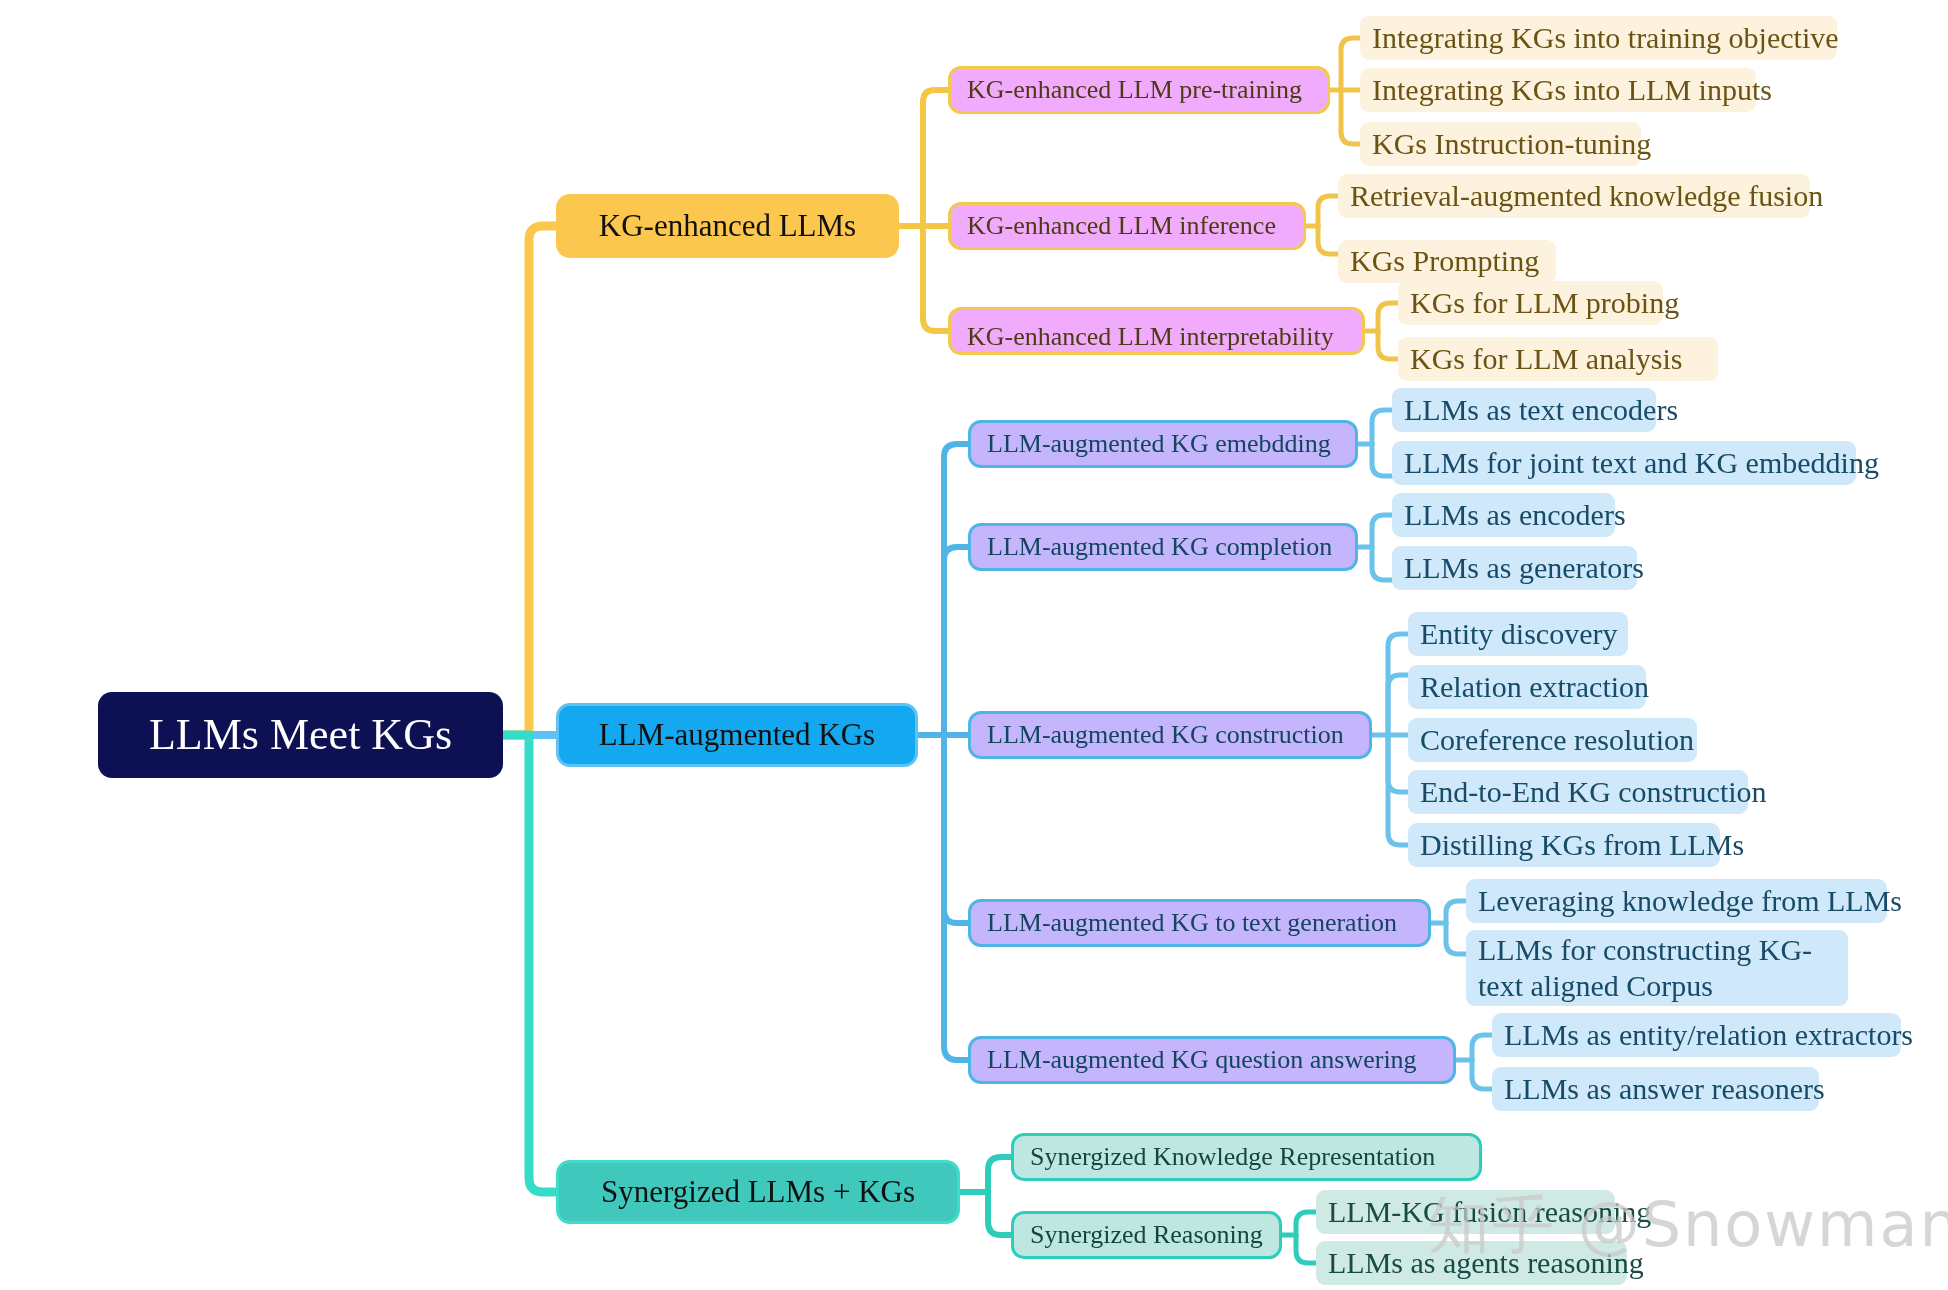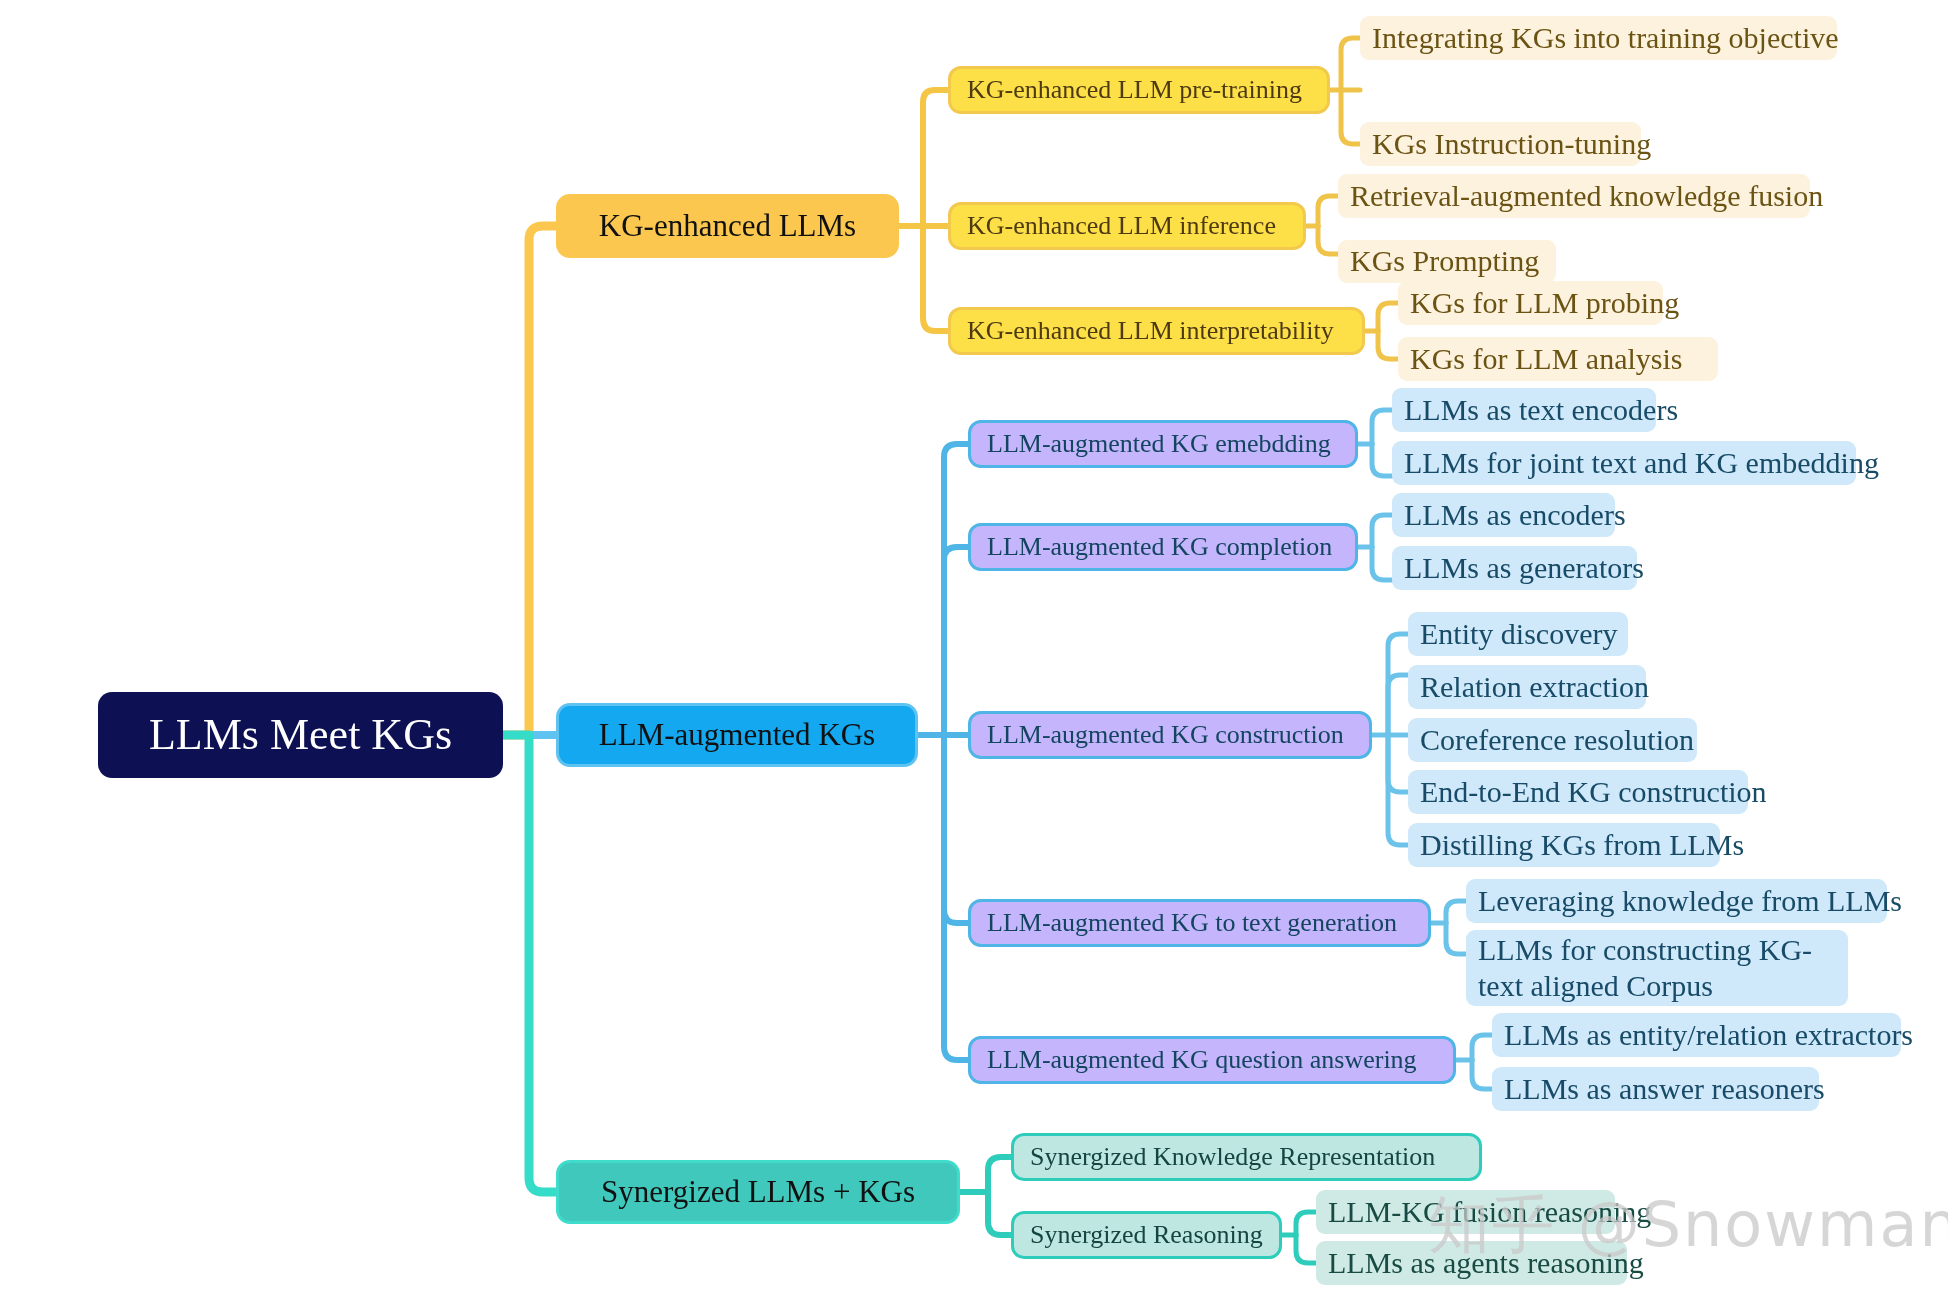--- a/index.html
+++ b/index.html
@@ -54,21 +54,21 @@
   .l1.teal   { background: #3fc8bb; border: 3px solid #3fdccb; }
 
   
   .l2 {
     border-radius: 13px;
     font-size: 26px;
     padding: 0 16px;
     border-width: 3px;
     border-style: solid;
   }
-  .l2.amber { background: #fde047; border-color: #f2c94c; color: #4d3a13; }
+  .l2.amber { background: #f0abfc; border-color: #f2c94c; color: #4d3a13; }
   .l2.blue  { background: #c4b5fd; border-color: #4fb4e6; color: #13455f; }
   .l2.teal  { background: #bfe7e2; border-color: #2ecdbb; color: #14453f; }
 
   
   .l3 {
     border-radius: 9px;
     font-size: 30px;
     padding: 0 12px;
     border: none;
   }
@@ -181,28 +181,31 @@
   </div>
 
   <div class="node l2 amber" style="left:948px; top:66px; width:382px; height:48px;">
     <span>KG-enhanced LLM pre-training</span>
   </div>
 
   <div class="node l2 amber" style="left:948px; top:202px; width:358px; height:48px;">
     <span>KG-enhanced LLM inference</span>
   </div>
 
-  <div class="node l2 amber" style="left:948px; top:307px; width:417px; height:48px;">
+  <div class="node l2 amber" style="left:948px; top:307px; width:417px; height:48px;align-items:flex-end;">
     <span>KG-enhanced LLM interpretability</span>
   </div>
 
   <div class="node l3 amber" style="left:1360px; top:16px; width:477px; height:44px;">
     <span>Integrating KGs into training objective</span>
   </div>
 
+  <div class="node l3 amber" style="left:1360px; top:68px; width:396px; height:44px;">
+    <span>Integrating KGs into LLM inputs</span>
+  </div>
 
   <div class="node l3 amber" style="left:1360px; top:122px; width:281px; height:44px;">
     <span>KGs Instruction-tuning</span>
   </div>
 
   <div class="node l3 amber" style="left:1338px; top:174px; width:472px; height:44px;">
     <span>Retrieval-augmented knowledge fusion</span>
   </div>
 
   <div class="node l3 amber" style="left:1338px; top:240px; width:218px; height:43px;">

